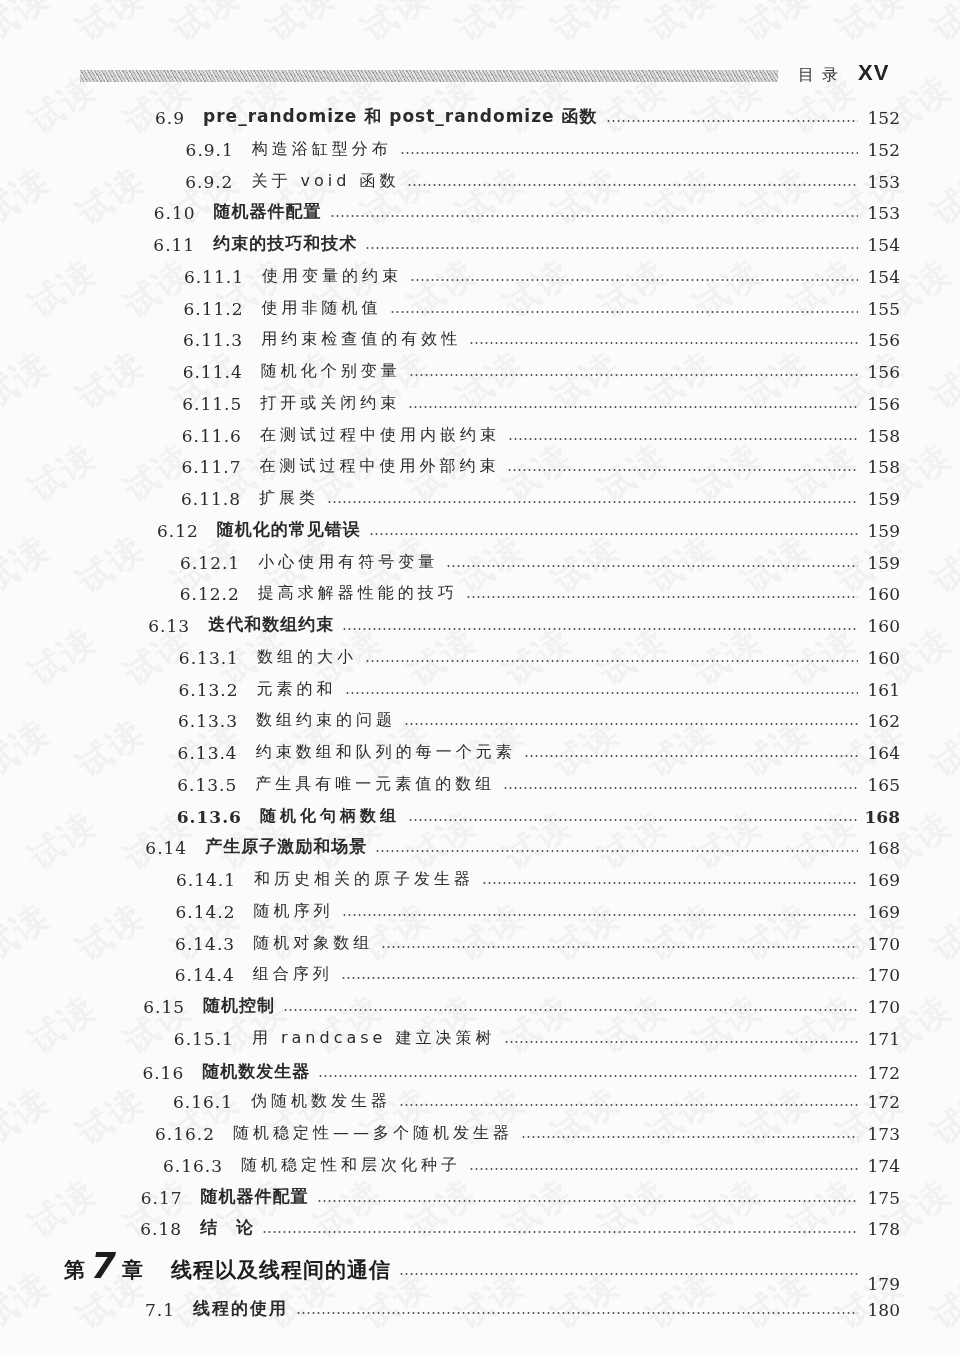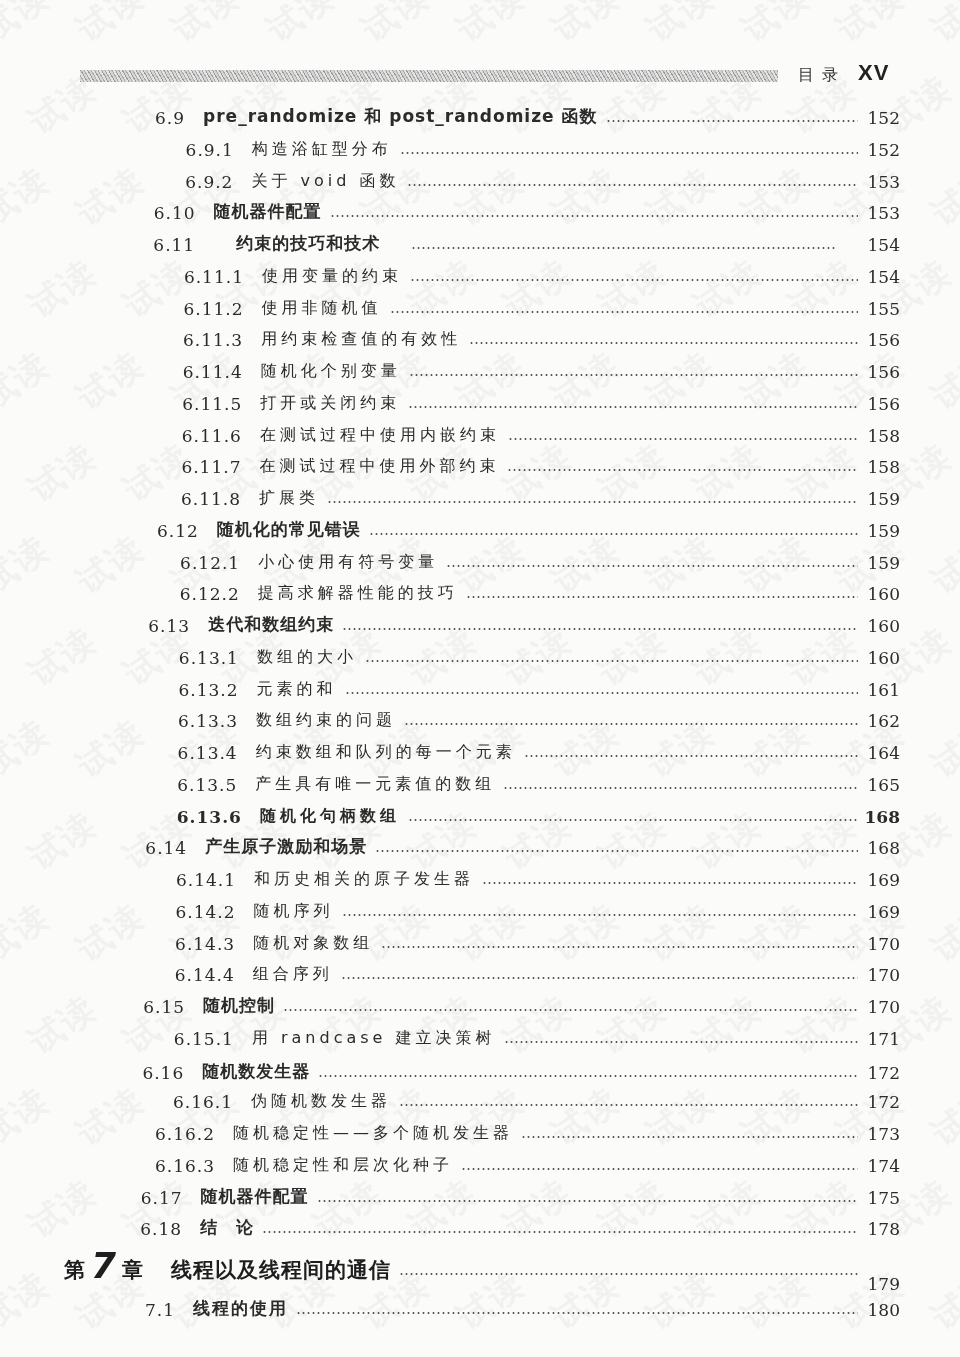--- a/index.html
+++ b/index.html
@@ -245,21 +245,21 @@
       <span class="title">关于 void 函数</span>
       <span class="dots"></span>
       <span class="page">153</span>
     </div>
     <div class="entry lvl1" style="top: 195.25px; left: 153.74px;">
       <span class="num">6.10</span>
       <span class="title">随机器件配置</span>
       <span class="dots"></span>
       <span class="page">153</span>
     </div>
-    <div class="entry lvl1" style="top: 227px; left: 153.32px; gap: 23px;">
+    <div class="entry lvl1" style="top: 227px; left: 153.32px;">
       <span class="num">6.11</span>
       <span class="title">约束的技巧和技术</span>
       <span class="dots"></span>
       <span class="page">154</span>
     </div>
     <div class="entry lvl2" style="top: 258.75px; left: 183.9px;">
       <span class="num">6.11.1</span>
       <span class="title">使用变量的约束</span>
       <span class="dots"></span>
       <span class="page">154</span>
@@ -419,21 +419,21 @@
       <span class="title">伪随机数发生器</span>
       <span class="dots"></span>
       <span class="page">172</span>
     </div>
     <div class="entry lvl2" style="top: 1116px; left: 155px;">
       <span class="num">6.16.2</span>
       <span class="title">随机稳定性——多个随机发生器</span>
       <span class="dots"></span>
       <span class="page">173</span>
     </div>
-    <div class="entry lvl2" style="top: 1147.75px; left: 155px;">
+    <div class="entry lvl2" style="top: 1147.75px; left: 163px;">
       <span class="num">6.16.3</span>
       <span class="title">随机稳定性和层次化种子</span>
       <span class="dots"></span>
       <span class="page">174</span>
     </div>
     <div class="entry lvl1" style="top: 1179.5px; left: 140.72px;">
       <span class="num">6.17</span>
       <span class="title">随机器件配置</span>
       <span class="dots"></span>
       <span class="page">175</span>

